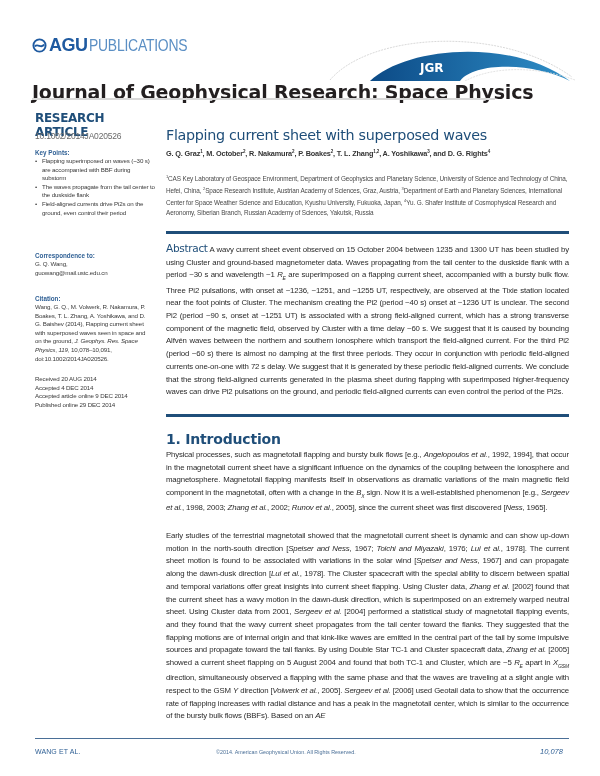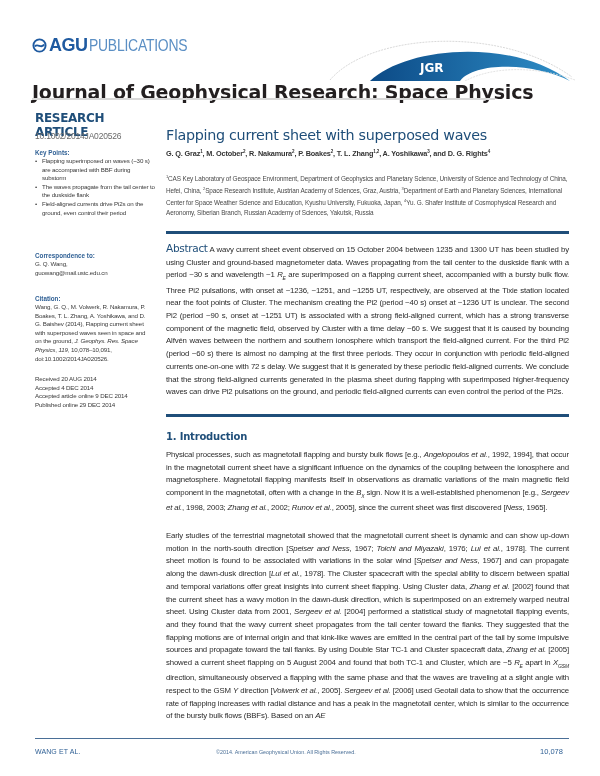--- a/index.html
+++ b/index.html
@@ -34,31 +34,31 @@
   
   .main { left: 166px; width: 403px; }
   .article-title { top: 127px; font-family: "DejaVu Sans", sans-serif; font-size: 14.3px; line-height: 17px; color: #1f4e79; letter-spacing: -0.3px; }
   .authors { top: 149px; font-size: 7.3px; font-weight: bold; color: #333; letter-spacing: -0.15px; }
   .authors sup { font-size: 4.5px; }
   .affil { top: 172px; font-size: 6.4px; line-height: 9.9px; color: #4a4a4a; letter-spacing: -0.12px; }
   .affil sup { font-size: 4px; }
   .thick-rule { left: 166px; width: 403px; height: 3px; background: #1f4e79; }
   .abstract { top: 242px; font-size: 7.8px; line-height: 12.7px; color: #2b2b2b; text-align: justify; letter-spacing: -0.15px; }
   .abstract-label { font-family: "DejaVu Sans", sans-serif; font-weight: normal; font-size: 10.5px; color: #1f4e79; letter-spacing: -0.3px; }
-  .section-head { top: 431px; font-family: "DejaVu Sans", sans-serif; font-weight: bold; font-size: 10px; color: #1f4e79; letter-spacing: -0.2px; }
+  .section-head { top: 431px; font-family: "DejaVu Sans", sans-serif; font-weight: bold; font-size: 14px; color: #1f4e79; letter-spacing: -0.2px; }
   .body-text { font-size: 7.8px; line-height: 12.7px; color: #2b2b2b; text-align: justify; letter-spacing: -0.15px; }
   .p1 { top: 449px; }
   .p2 { top: 530px; }
   .body-text i, .abstract i { font-style: italic; }
 
   
   .footer-rule { left: 35px; top: 738px; width: 534px; height: 1px; background: #4a6f97; }
   .footer-left { left: 35px; top: 748px; font-size: 7px; color: #2e5f94; letter-spacing: 0.1px; }
   .footer-center { left: 216px; top: 749px; font-size: 5.4px; color: #4a6f97; }
-  .footer-right { left: 540px; top: 747px; font-size: 7.5px; color: #2e5f94; }
+  .footer-right { left: 540px; top: 747px; font-size: 7.5px; color: #2e5f94; font-style: italic; }
 </style>
 </head>
 <body>
 
 <div class="abs logo">
   <svg class="logo-mark" viewBox="0 0 16 16">
     <circle cx="8" cy="8" r="6.5" fill="none" stroke="#1f5aa0" stroke-width="2"></circle>
     <path d="M3 9 C6 5, 10 12, 13 7" fill="none" stroke="#1f5aa0" stroke-width="2"></path>
   </svg>
   <span class="logo-agu">AGU</span>

